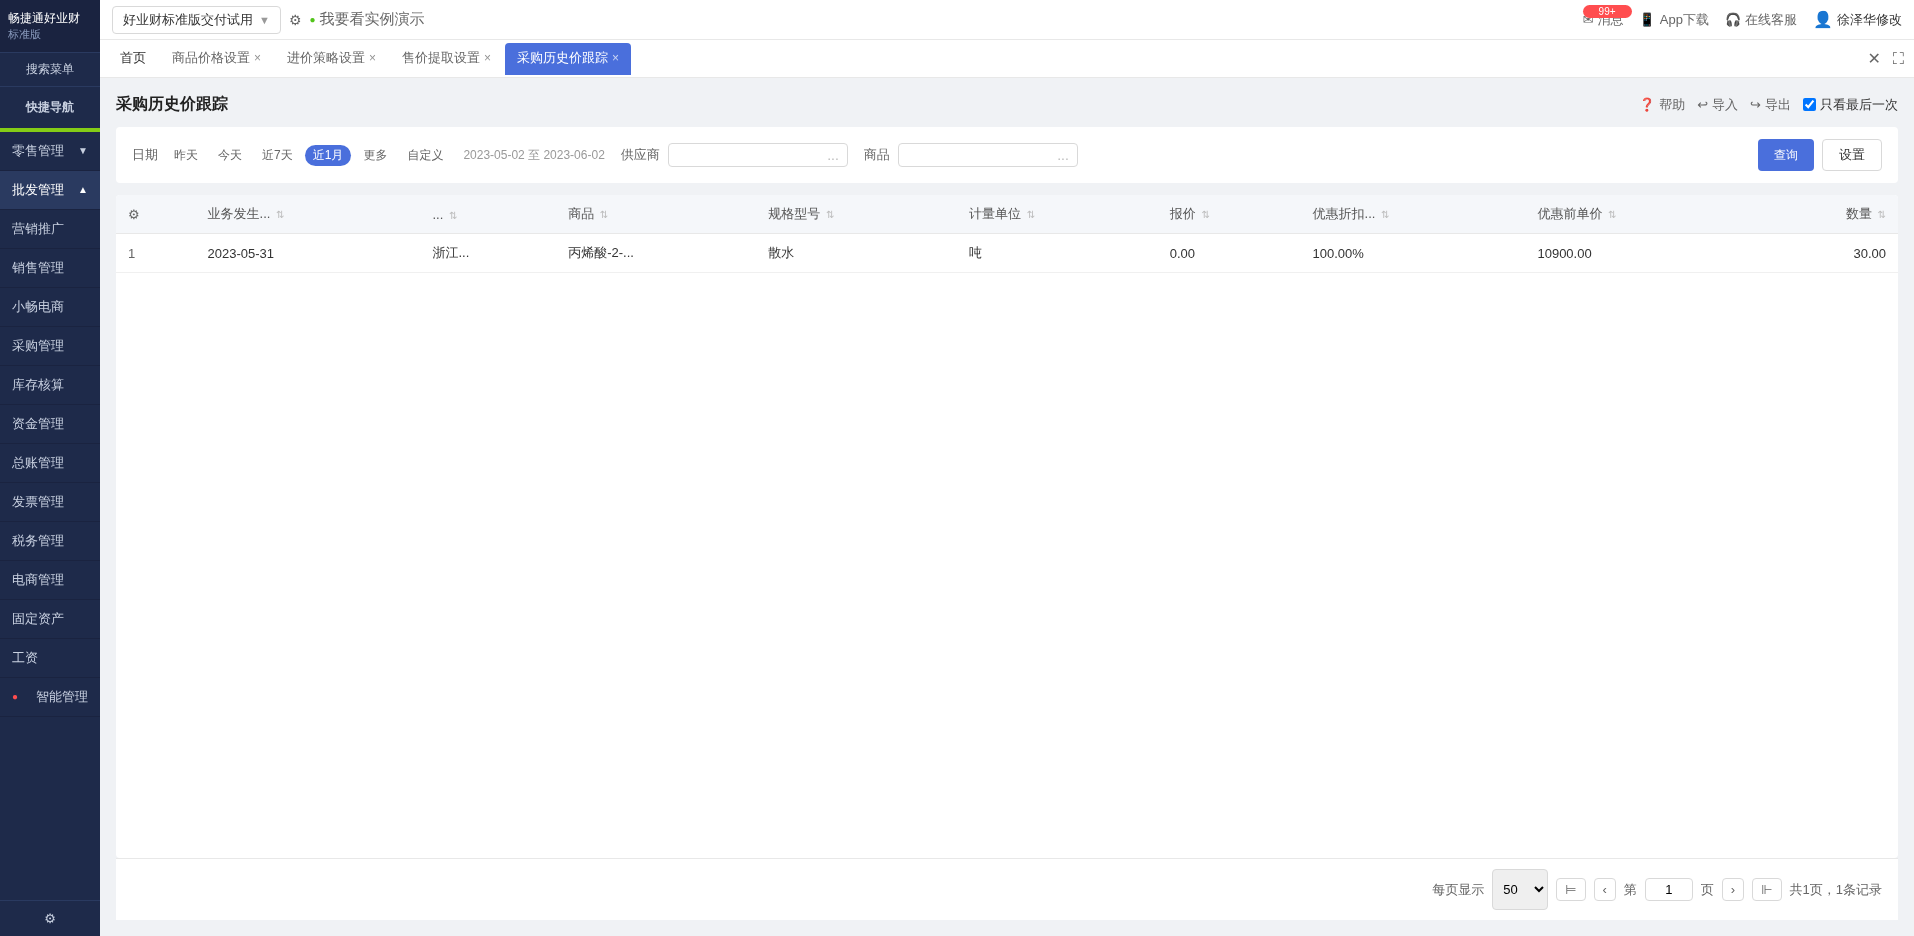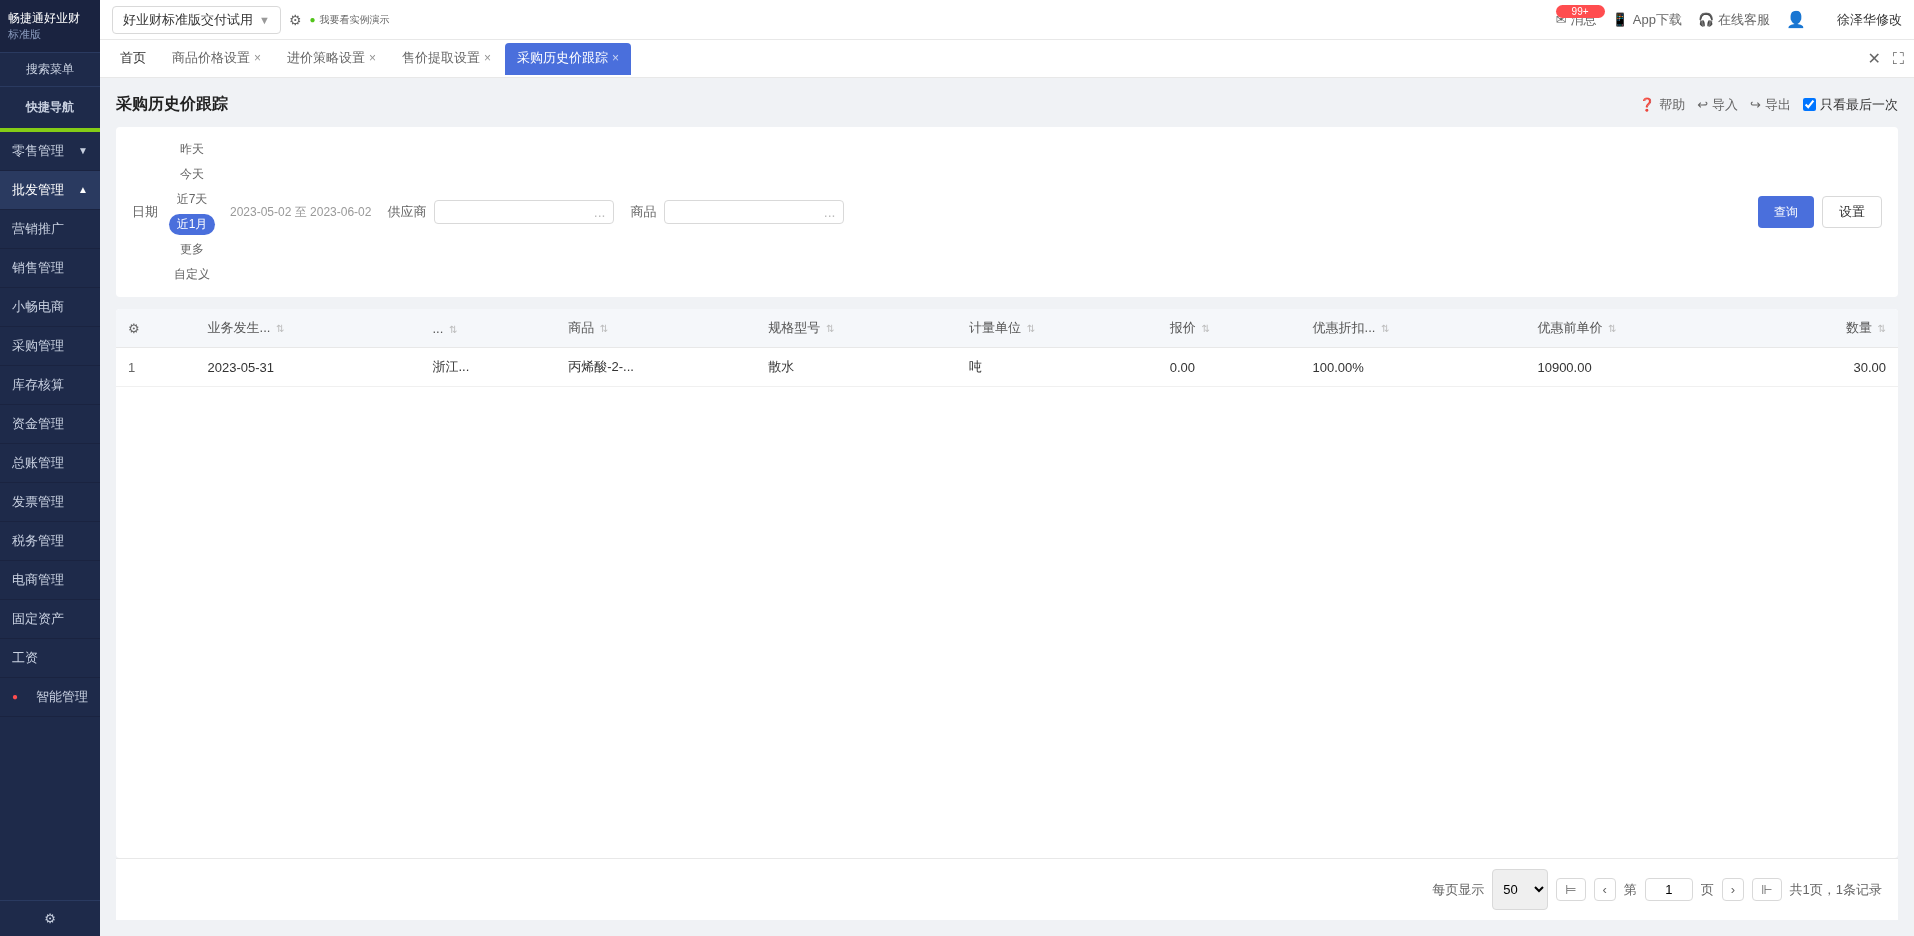--- a/index.html
+++ b/index.html
@@ -23,26 +23,26 @@
 
     
     .main { flex: 1; display: flex; flex-direction: column; overflow: hidden; background: #f0f2f5; }
 
     
     .topbar { background: #fff; height: 40px; display: flex; align-items: center; padding: 0 12px; border-bottom: 1px solid #e8e8e8; flex-shrink: 0; }
     .topbar-left { display: flex; align-items: center; gap: 8px; flex: 1; }
     .topbar-version { display: flex; align-items: center; gap: 6px; padding: 4px 10px; border: 1px solid #d9d9d9; border-radius: 4px; font-size: 13px; cursor: pointer; color: #333; }
     .topbar-version .arrow { color: #999; font-size: 11px; }
     .topbar-settings-icon { color: #666; cursor: pointer; font-size: 14px; }
-    .topbar-demo { display: flex; align-items: center; gap: 4px; color: #666; font-size: 10px; cursor: pointer; }
+    .topbar-demo { display: flex; align-items: center; gap: 4px; color: #666; font-size: 15px; cursor: pointer; }
     .topbar-demo::before { content: '●'; color: #52c41a; font-size: 10px; }
     .topbar-right { display: flex; align-items: center; gap: 16px; }
     .topbar-right-item { display: flex; align-items: center; gap: 4px; font-size: 13px; color: #666; cursor: pointer; position: relative; }
     .badge { background: #ff4d4f; color: #fff; font-size: 10px; padding: 1px 16px; border-radius: 8px; position: absolute; top: -6px; right: -8px; }
-    .topbar-right-item .user-name { color: #333; margin-left: 27px; }
+    .topbar-right-item .user-name { color: #333; }
 
     
     .tabbar { background: #fff; display: flex; align-items: center; height: 38px; border-bottom: 1px solid #e8e8e8; padding: 0 8px; flex-shrink: 0; gap: 2px; }
     .tab { display: flex; align-items: center; gap: 4px; padding: 6px 12px; font-size: 13px; cursor: pointer; border-bottom: 2px solid transparent; color: #666; white-space: nowrap; justify-content: center; }
     .tab.active { color: #fff; background: #4A6FDC; border-radius: 4px 4px 0 0; border-bottom: 2px solid #4A6FDC; }
     .tab .close { color: inherit; font-size: 12px; opacity: 0.7; }
     .tab.home { color: #333; }
     .tab-actions { margin-left: auto; display: flex; align-items: center; gap: 8px; }
     .tab-action-btn { font-size: 16px; color: #666; cursor: pointer; padding: 2px; }
 
@@ -51,21 +51,21 @@
     .page-header { display: flex; align-items: center; justify-content: space-between; margin-bottom: 12px; }
     .page-title { font-size: 16px; font-weight: 600; color: #222; }
     .page-actions { display: flex; align-items: center; gap: 12px; }
     .page-action-item { display: flex; align-items: center; gap: 4px; font-size: 13px; color: #666; cursor: pointer; }
     .only-last-checkbox { display: flex; align-items: center; gap: 4px; font-size: 13px; color: #333; }
 
     
     .filter-bar { background: #fff; border-radius: 4px; padding: 12px 16px; margin-bottom: 12px; display: flex; align-items: center; gap: 16px; flex-wrap: wrap; }
     .filter-group { display: flex; align-items: center; gap: 8px; }
     .filter-label { font-size: 13px; color: #666; white-space: nowrap; }
-    .date-pills { display: flex; align-items: center; gap: 4px; flex-direction: column; }
+    .date-pills { display: flex; align-items: center; gap: 4px; }
     .date-pill { padding: 2px 8px; border-radius: 12px; font-size: 12px; cursor: pointer; color: #666; }
     .date-pill.active { background: #4A6FDC; color: #fff; }
     .date-range { font-size: 12px; color: #999; margin-left: 4px; }
     .filter-input-wrap { display: flex; align-items: center; border: 1px solid #d9d9d9; border-radius: 4px; padding: 3px 8px; background: #fff; min-width: 180px; }
     .filter-input-wrap input { border: none; outline: none; font-size: 13px; flex: 1; color: #333; }
     .filter-input-wrap .dots { color: #bbb; font-size: 14px; cursor: pointer; }
     .filter-actions { margin-left: auto; display: flex; gap: 8px; }
     .btn-primary { background: #4A6FDC; color: #fff; border: none; border-radius: 4px; padding: 5px 16px; font-size: 12px; cursor: pointer; }
     .btn-default { background: #fff; color: #333; border: 1px solid #d9d9d9; border-radius: 4px; padding: 6px 16px; font-size: 13px; cursor: pointer; }
 

